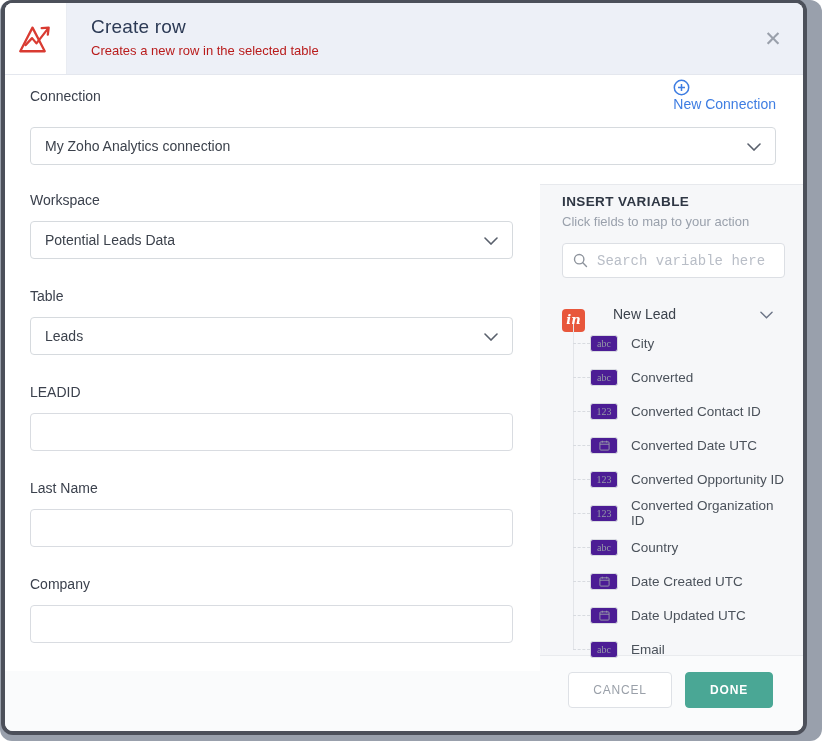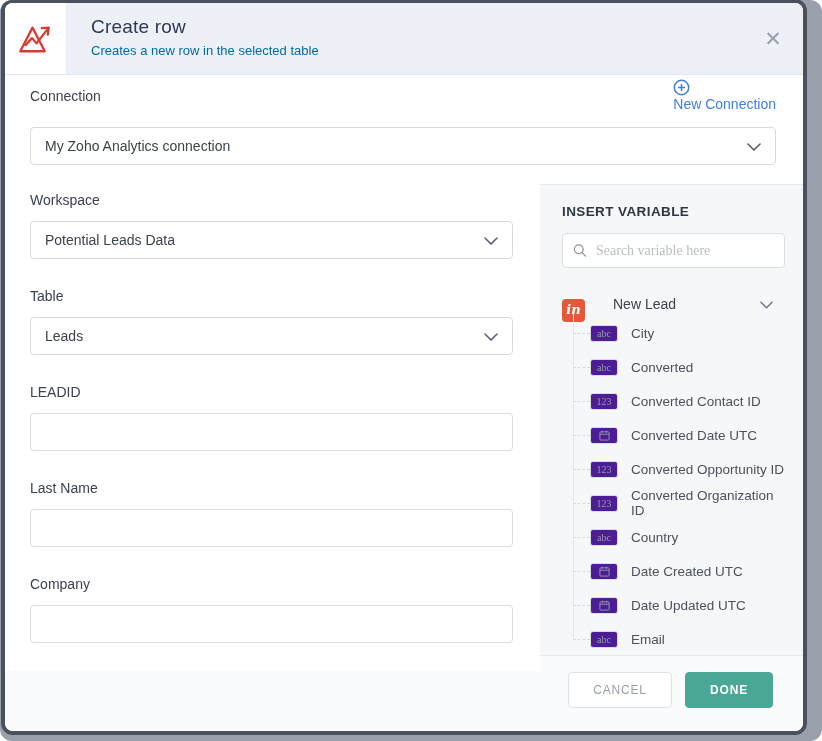--- a/index.html
+++ b/index.html
@@ -6,21 +6,21 @@
   html,body { width:822px; height:741px; background:#fff; font-family:"Liberation Sans", sans-serif; }
   .backdrop { position:absolute; inset:0; width:822px; height:741px; background:#99a0ac; border-radius:12px; overflow:hidden; }
   .modal { position:absolute; left:5px; top:3px; width:798px; height:728px; background:#ffffff; border-radius:8px;
            box-shadow:0 0 0 4px rgba(62,66,75,0.85); overflow:hidden; }
 
   
   .modal-header { display:flex; align-items:stretch; height:72px; background:#edf0f7; border-bottom:1px solid #e4e7ee; }
   .logo-box { width:62px; background:#ffffff; display:flex; align-items:center; justify-content:center; border-right:1px solid #e9ecf2; }
   .header-text { padding:13px 0 0 24px; }
   .dlg-title { font-size:19px; font-weight:500; color:#2c3a55; letter-spacing:0.2px; }
-  .dlg-sub { font-size:13px; color:#0369a1; margin-top:5px; }
+  .dlg-sub { font-size:13px; color:#b91c1c; margin-top:5px; }
   .close-btn { margin-left:auto; width:60px; display:flex; align-items:center; justify-content:center;
                font-size:21px; color:#9aa0ab; font-weight:300; cursor:pointer; }
 
   
   .connection-section { padding:4px 27px 0 25px; background:#fff; height:109px; }
   .connection-row { display:flex; align-items:center; justify-content:space-between; }
   .field-label { font-size:14px; color:#3b414d; }
   .new-connection { display:flex; align-items:flex-start; color:#3e7de2; font-size:14px; cursor:pointer; text-decoration:none;flex-direction:column; }
   .selectbox { margin-top:15px; height:38px; border:1px solid #d6dade; border-radius:4px; background:#fff;
                display:flex; align-items:center; padding:0 14px; font-size:14px; color:#3c424c; cursor:pointer; }
@@ -34,21 +34,21 @@
   .textinput { width:100%; height:38px; border:1px solid #d9dce1; border-radius:4px; background:#fff; padding:0 12px;
                font-size:14px; color:#3c424c; font-family:"Liberation Sans", sans-serif; outline:none; }
 
   
   .right-panel { flex:1; padding:20px 18px 0 22px; overflow:hidden; }
   .iv-title { font-size:13.5px; font-weight:bold; color:#2f3744; letter-spacing:0.4px; }
   .iv-sub { font-size:13px; color:#9aa1ac; margin-top:5px; }
   .search-box { margin-top:14px; height:35px; background:#fff; border:1px solid #dcdfe4; border-radius:4px;
                 display:flex; align-items:center; padding:0 10px; gap:9px; }
   .search-box input { border:none; outline:none; flex:1; font-size:14px; color:#3c424c; background:transparent;
-                      font-family:Liberation Serif, serif; }
+                      font-family:Liberation Mono, monospace; }
   .search-box input::placeholder { color:#b9bec7; }
 
   .tree-root { margin-top:24px; display:flex; align-items:center; height:24px; cursor:pointer; }
   .li-icon { width:23px; height:23px; border-radius:4px; background:#e8573c; color:#fff; display:flex; align-items:center;
              justify-content:center; font-family:"DejaVu Serif", serif; font-style:italic; font-weight:bold; font-size:13px;
              padding-bottom:2px;margin-top:12px; }
   .tree-root-label { margin-left:28px; font-size:14px; color:#3c434d; }
   .tree-root .chev { margin-left:auto; margin-right:12px; }
 
   .tree-items { position:relative; }
@@ -151,20 +151,21 @@
 
         <div class="form-group">
           <span class="field-label">Company</span>
           <input class="textinput" type="text" value="" style="">
         </div>
 
       </div>
 
       <div class="right-panel">
         <div class="iv-title">INSERT VARIABLE</div>
+        <div class="iv-sub">Click fields to map to your action</div>
 
         <div class="search-box">
           <svg width="15" height="15" viewBox="0 0 15 15" fill="none" stroke="#8d939c" stroke-width="1.4" stroke-linecap="round">
             <circle cx="6.2" cy="6.2" r="4.7"></circle>
             <line x1="9.8" y1="9.8" x2="13.5" y2="13.5"></line>
           </svg>
           <input type="text" placeholder="Search variable here" style="">
         </div>
 
         <div class="tree-root">

